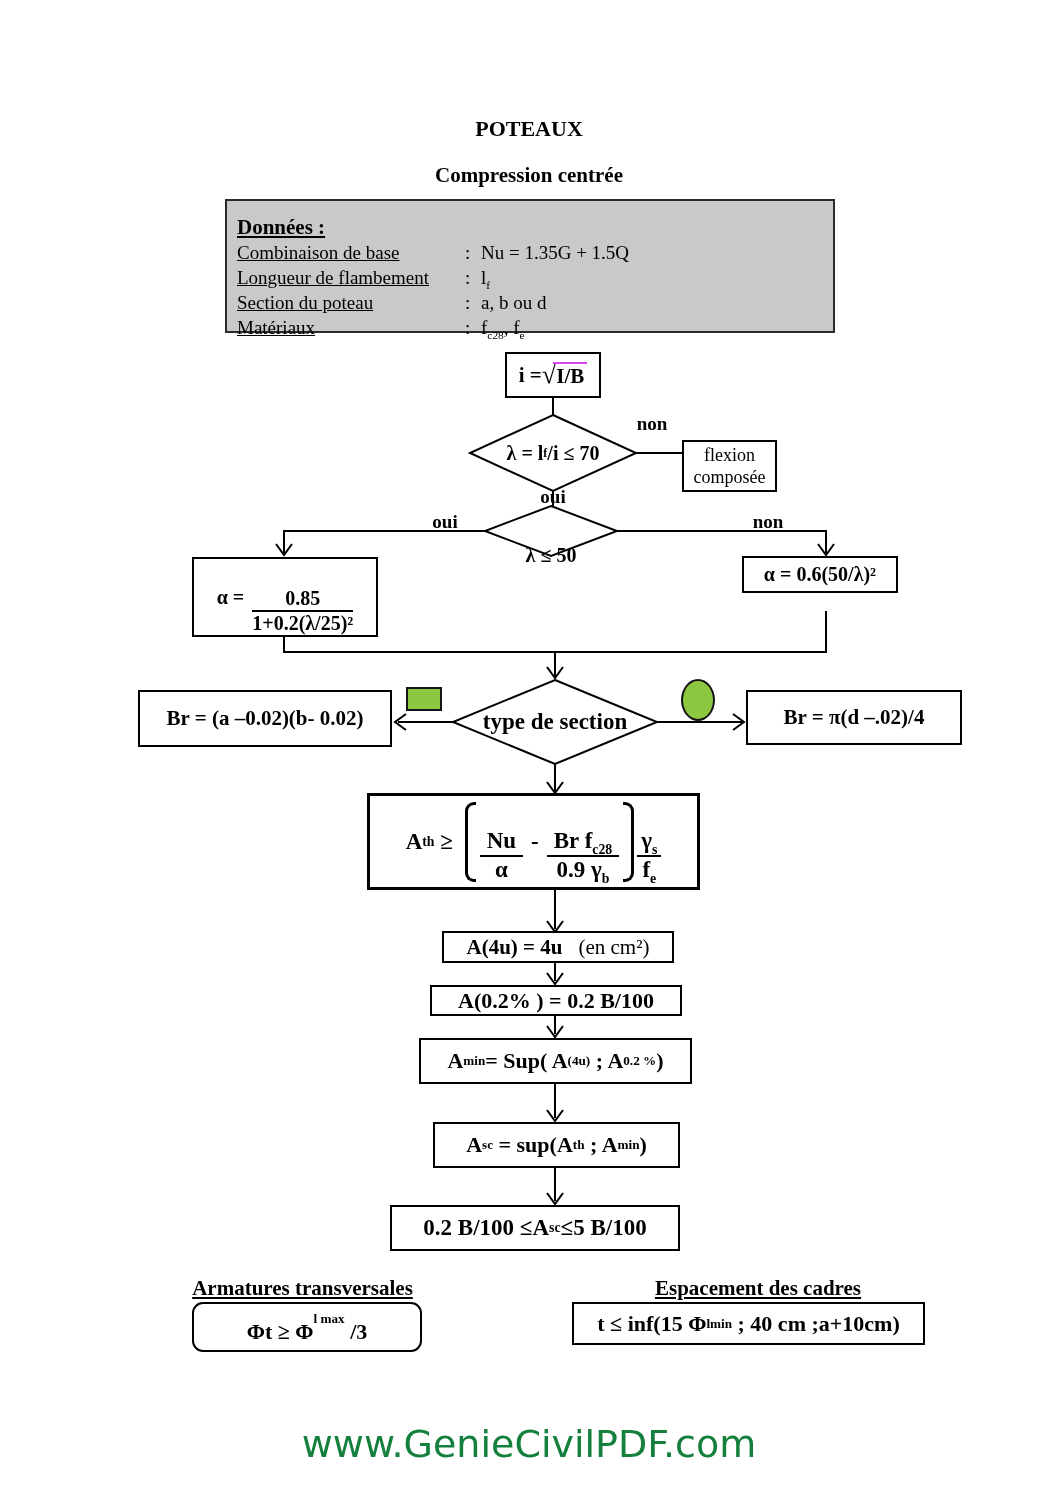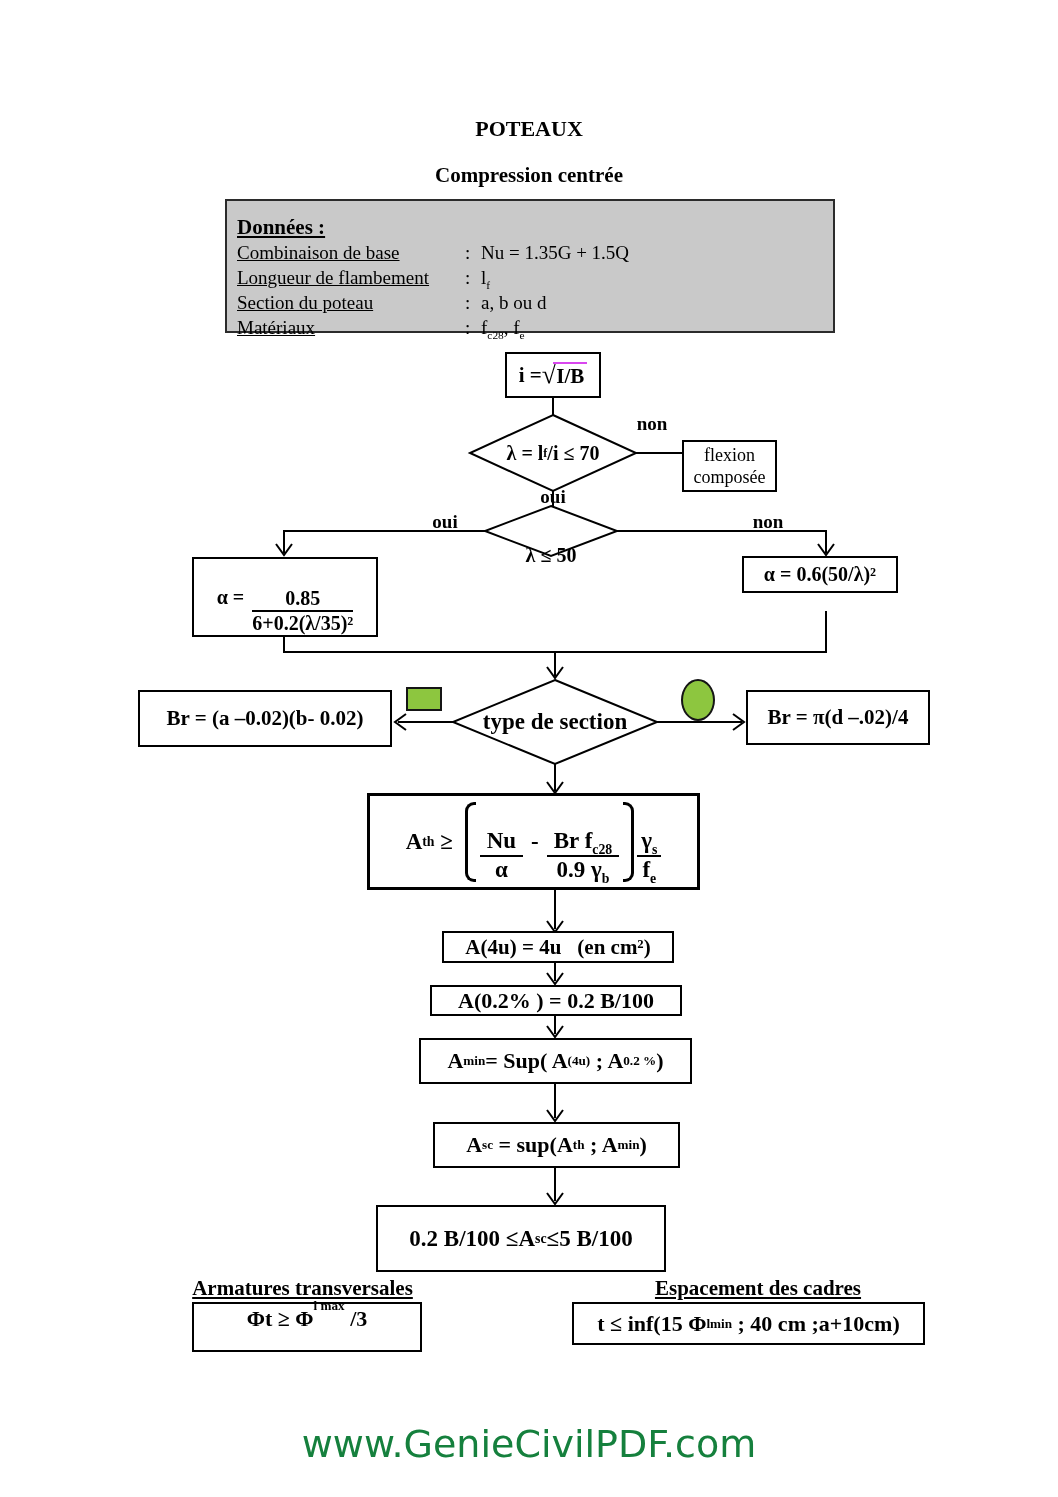--- a/index.html
+++ b/index.html
@@ -116,32 +116,32 @@
   <div class="abs lbl" style="left:528px;top:486px;width:50px;">oui</div>
 
   <div class="abs dtext" style="left:495px;top:540px;width:112px;height:30px;font-size:20px;">λ ≤ 50</div>
   <div class="abs lbl" style="left:420px;top:511px;width:50px;">oui</div>
   <div class="abs lbl" style="left:743px;top:511px;width:50px;">non</div>
 
   <div class="abs fbox" style="left:192px;top:557px;width:186px;height:80px;font-size:20px;gap:8px;">
     <span>α =</span>
     <span class="frac">
       <span class="num">0.85</span>
-      <span class="den">6+0.2(λ/35)²</span>
+      <span class="den">1+0.2(λ/25)²</span>
     </span>
   </div>
 
   <div class="abs fbox" style="left:742px;top:556px;width:156px;height:37px;font-size:20px;">α = 0.6(50/λ)²</div>
 
   <div class="abs dtext" style="left:460px;top:700px;width:190px;height:44px;font-size:23px;">type de section</div>
   <div class="abs shape-green" style="left:406px;top:687px;width:36px;height:24px;"></div>
   <div class="abs shape-green" style="left:681px;top:679px;width:34px;height:42px;border-radius:50%;"></div>
 
   <div class="abs fbox" style="left:138px;top:690px;width:254px;height:57px;font-size:21px;">Br = (a –0.02)(b- 0.02)</div>
-  <div class="abs fbox" style="left:746px;top:690px;width:184px;height:55px;font-size:21px;">Br = π(d –.02)/4</div>
+  <div class="abs fbox" style="left:746px;top:690px;width:216px;height:55px;font-size:21px;">Br = π(d –.02)/4</div>
 
   <div class="abs fbox" style="left:367px;top:793px;width:333px;height:97px;font-size:23px;border-width:3px;">
     <span>A</span>
       <sub>th</sub>
       <span style="white-space:pre;"> ≥ </span>
     <span class="brk l"></span>
     <span class="frac">
       <span class="num">Nu</span>
       <span class="den">α</span>
     </span>
@@ -152,21 +152,21 @@
     </span>
     <span class="brk r"></span>
     <span class="frac">
       <span class="num" style="padding:0 4px;"><span>γ</span><sub>s</sub></span>
       <span class="den"><span>f</span><sub>e</sub></span>
     </span>
   </div>
 
   <div class="abs fbox" style="left:442px;top:931px;width:232px;height:32px;font-size:21px;">
     <span>A(4u) = 4u</span>
-    <span style="font-weight:bold;margin-left:16px;">(en cm²)</span>
+    <span style="font-weight:normal;margin-left:16px;">(en cm²)</span>
   </div>
 
   <div class="abs fbox" style="left:430px;top:985px;width:252px;height:31px;font-size:22px;">A(0.2% ) = 0.2 B/100</div>
 
   <div class="abs fbox" style="left:419px;top:1038px;width:273px;height:46px;font-size:22px;">
     <span>A</span>
       <sub>min</sub>
       <span>= Sup( A</span>
       <sub>(4u)</sub>
       <span style="white-space:pre;"> ; A</span>
@@ -177,28 +177,28 @@
   <div class="abs fbox" style="left:433px;top:1122px;width:247px;height:46px;font-size:22px;">
     <span>A</span>
       <sub>sc</sub>
       <span style="white-space:pre;"> = sup(A</span>
       <sub>th</sub>
       <span style="white-space:pre;"> ; A</span>
       <sub>min</sub>
       <span>)</span>
   </div>
 
-  <div class="abs fbox" style="left:376px;top:1205px;width:290px;height:67px;font-size:23px;">
+  <div class="abs fbox" style="left:390px;top:1205px;width:290px;height:46px;font-size:23px;">
     <span>0.2 B/100 ≤A</span>
       <sub>sc</sub>
       <span>≤5 B/100</span>
   </div>
 
   <div class="abs sec-title" style="left:160px;top:1276px;width:285px;">Armatures transversales</div>
-  <div class="abs fbox" style="left:192px;top:1302px;width:230px;height:50px;font-size:22px;align-items:flex-start;padding-top:2px;">
+  <div class="abs fbox" style="left:192px;top:1302px;width:230px;height:50px;font-size:22px;align-items:flex-start;padding-top:15px;border-radius:11px;">
     <span>Φt ≥ Φ</span>
       <sub>l max</sub>
       <span style="white-space:pre;"> /3</span>
   </div>
 
   <div class="abs sec-title" style="left:623px;top:1276px;width:270px;">Espacement des cadres</div>
   <div class="abs fbox" style="left:572px;top:1302px;width:353px;height:43px;font-size:22px;">
     <span>t ≤ inf(15 Φ</span>
       <sub>lmin</sub>
       <span style="white-space:pre;"> ; 40 cm ;a+10cm)</span>

